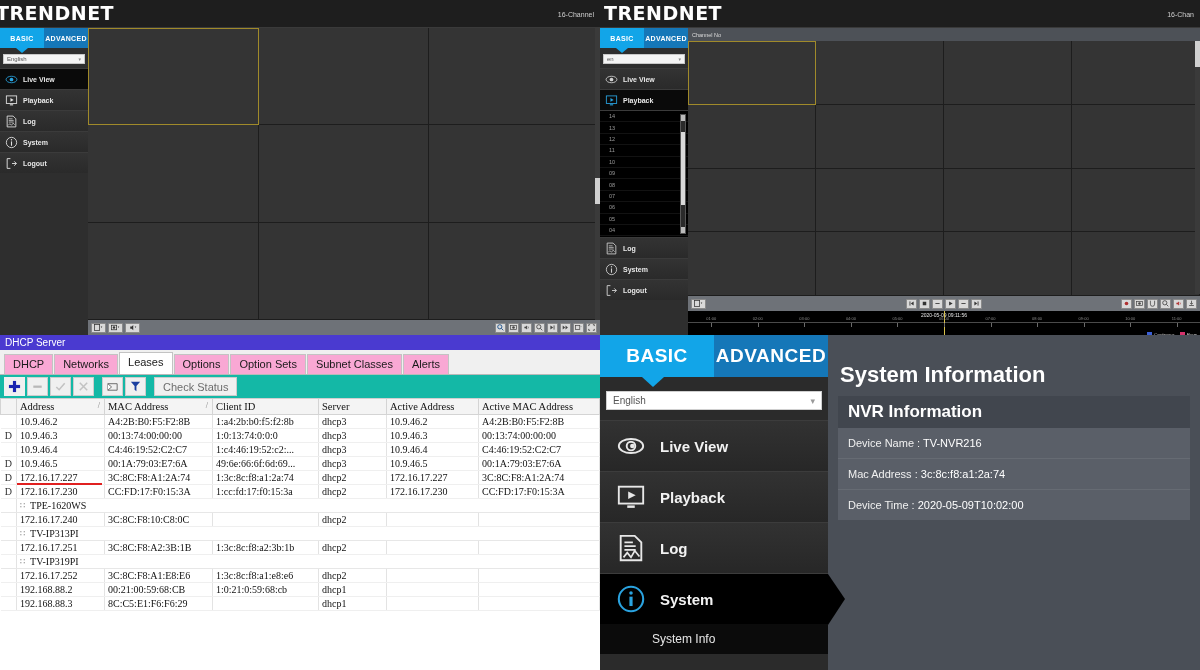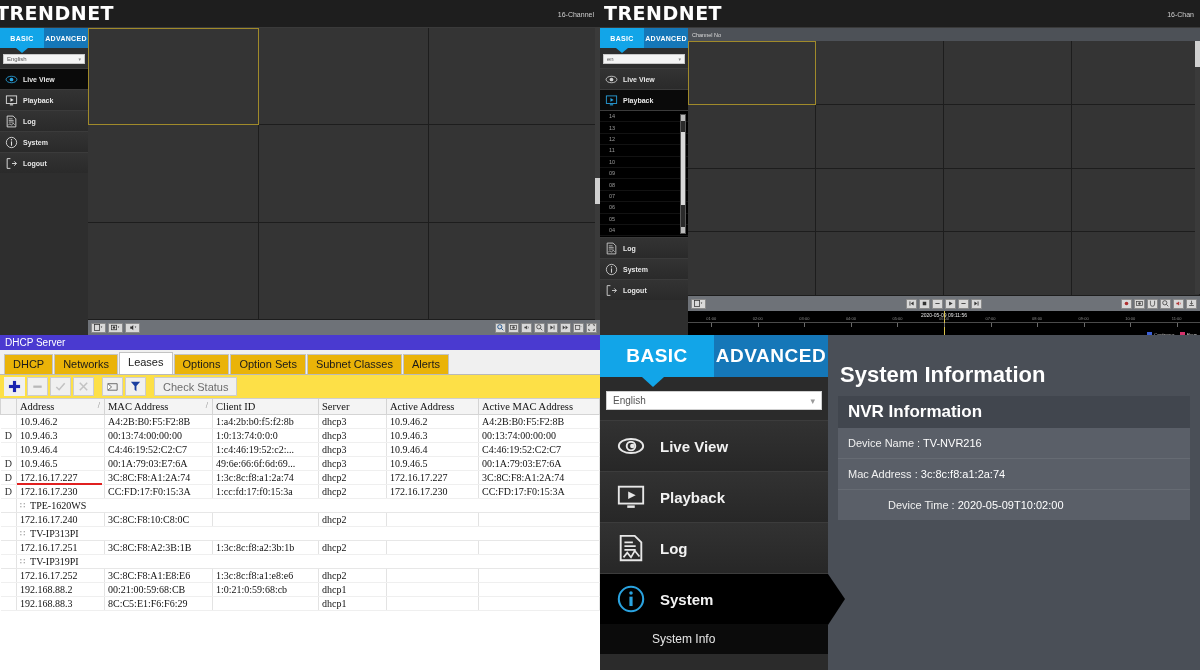--- a/index.html
+++ b/index.html
@@ -135,26 +135,26 @@
     height: 15px; background: #4a3ad0; color: #ffffff;
     display: flex; align-items: center; padding-left: 5px;
     font-size: 10px;
   }
   .dhcp-tabs {
     height: 25px; background: #f0f0f0; display: flex; align-items: flex-end;
     border-bottom: 1px solid #b9b9b9; padding-left: 4px; gap: 1px;
   }
   .dtab {
     padding: 3px 8px 4px 8px; font-size: 11px; color: #1a1a1a;
-    background: #eab308; border: 1px solid #c3c3c3; border-bottom: none;
+    background: #f9a8d4; border: 1px solid #c3c3c3; border-bottom: none;
     cursor: pointer;
   }
   .dtab.active { background: #ffffff; padding-bottom: 6px; font-weight: normal; }
   .dhcp-toolbar {
-    height: 24px; background: #fde047; display: flex; align-items: center;
+    height: 24px; background: #14b8a6; display: flex; align-items: center;
     gap: 2px; padding: 0 4px; border-bottom: 1px solid #cfcfcf;
   }
   .dbtn {
     width: 21px; height: 19px; background: #f0f0f0; border: 1px solid #cdcdcd;
     display: flex; align-items: center; justify-content: center; cursor: pointer;
   }
   .dbtn.plain { border-color: transparent; }
   .dsep { width: 4px; }
   .dcheck {
     height: 19px; padding: 0 8px; border: 1px solid #cdcdcd; background: #f0f0f0;
@@ -219,21 +219,21 @@
   .si-card { background: #5a5f68; margin-bottom: 12px; }
   .si-card-h {
     background: #41464e; color: #ffffff; font-size: 17px; font-weight: bold;
     padding: 6px 10px;
   }
   .si-card-h.caps { font-size: 17px; letter-spacing: .3px; }
   .si-row {
     color: #e9e9e9; font-size: 11px; padding: 9px 10px;
     border-bottom: 1px solid #666b73;
   }
-  .si-row:last-child { border-bottom: none; margin-left: 40px; }
+  .si-row:last-child { border-bottom: none; }
   .si-key { color: #f0f0f0; }
   .si-val { color: #ffffff; }
 </style>
 </head>
 <body>
 
 <div id="root">
 
   <div class="quad" id="q-tl">
     <div class="nvr-header">

